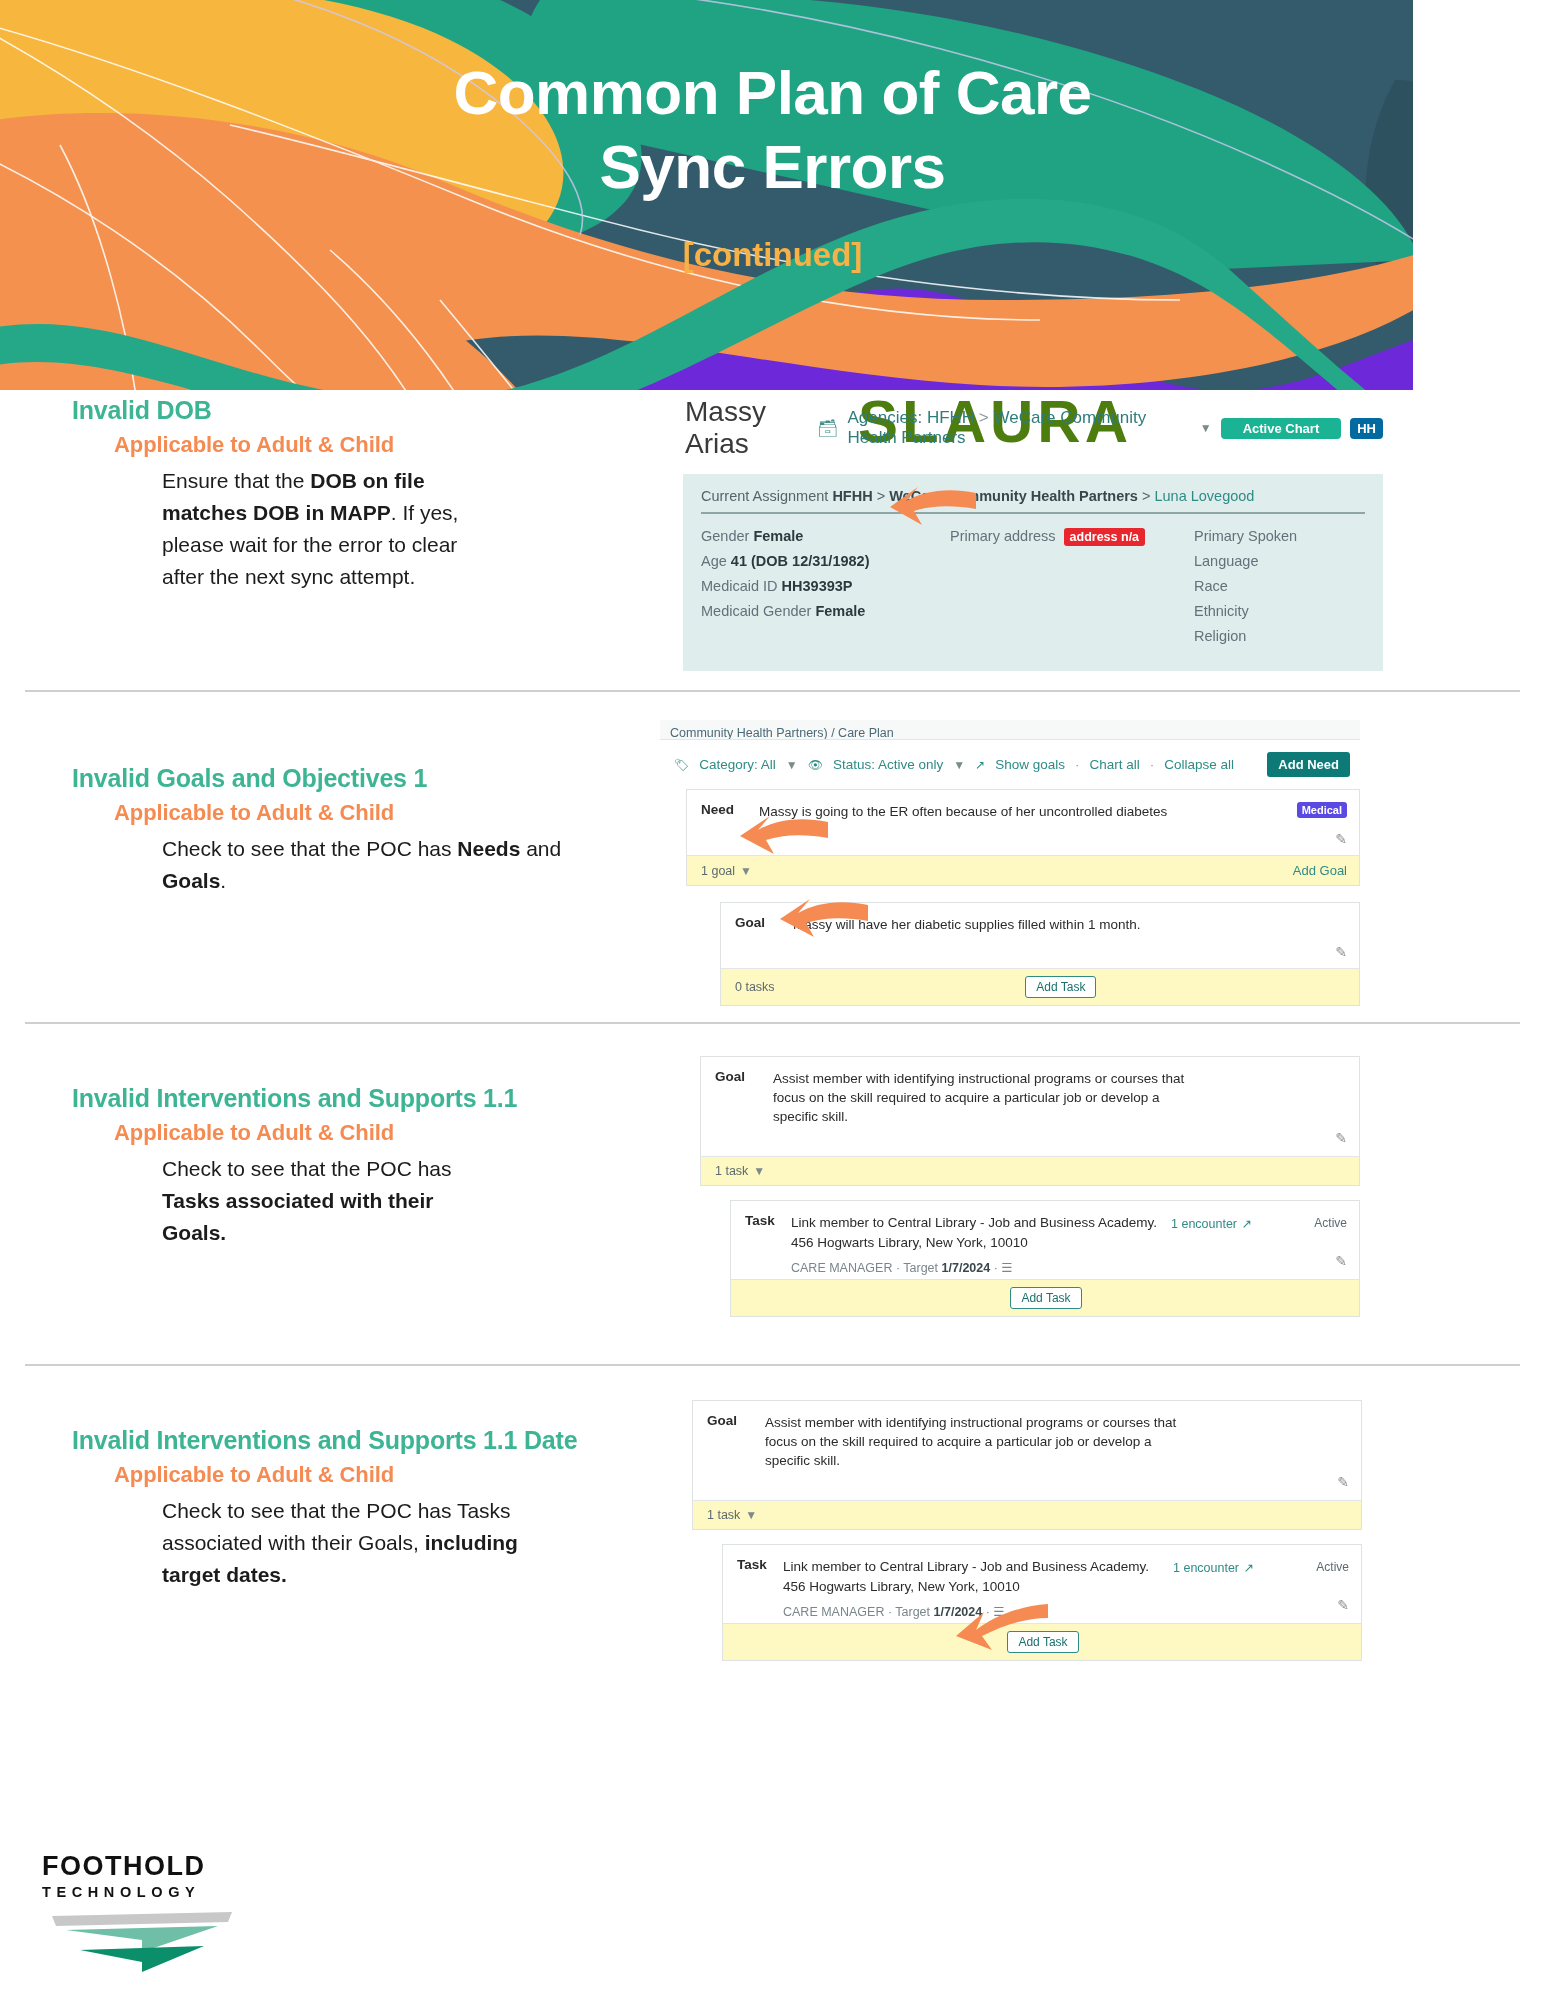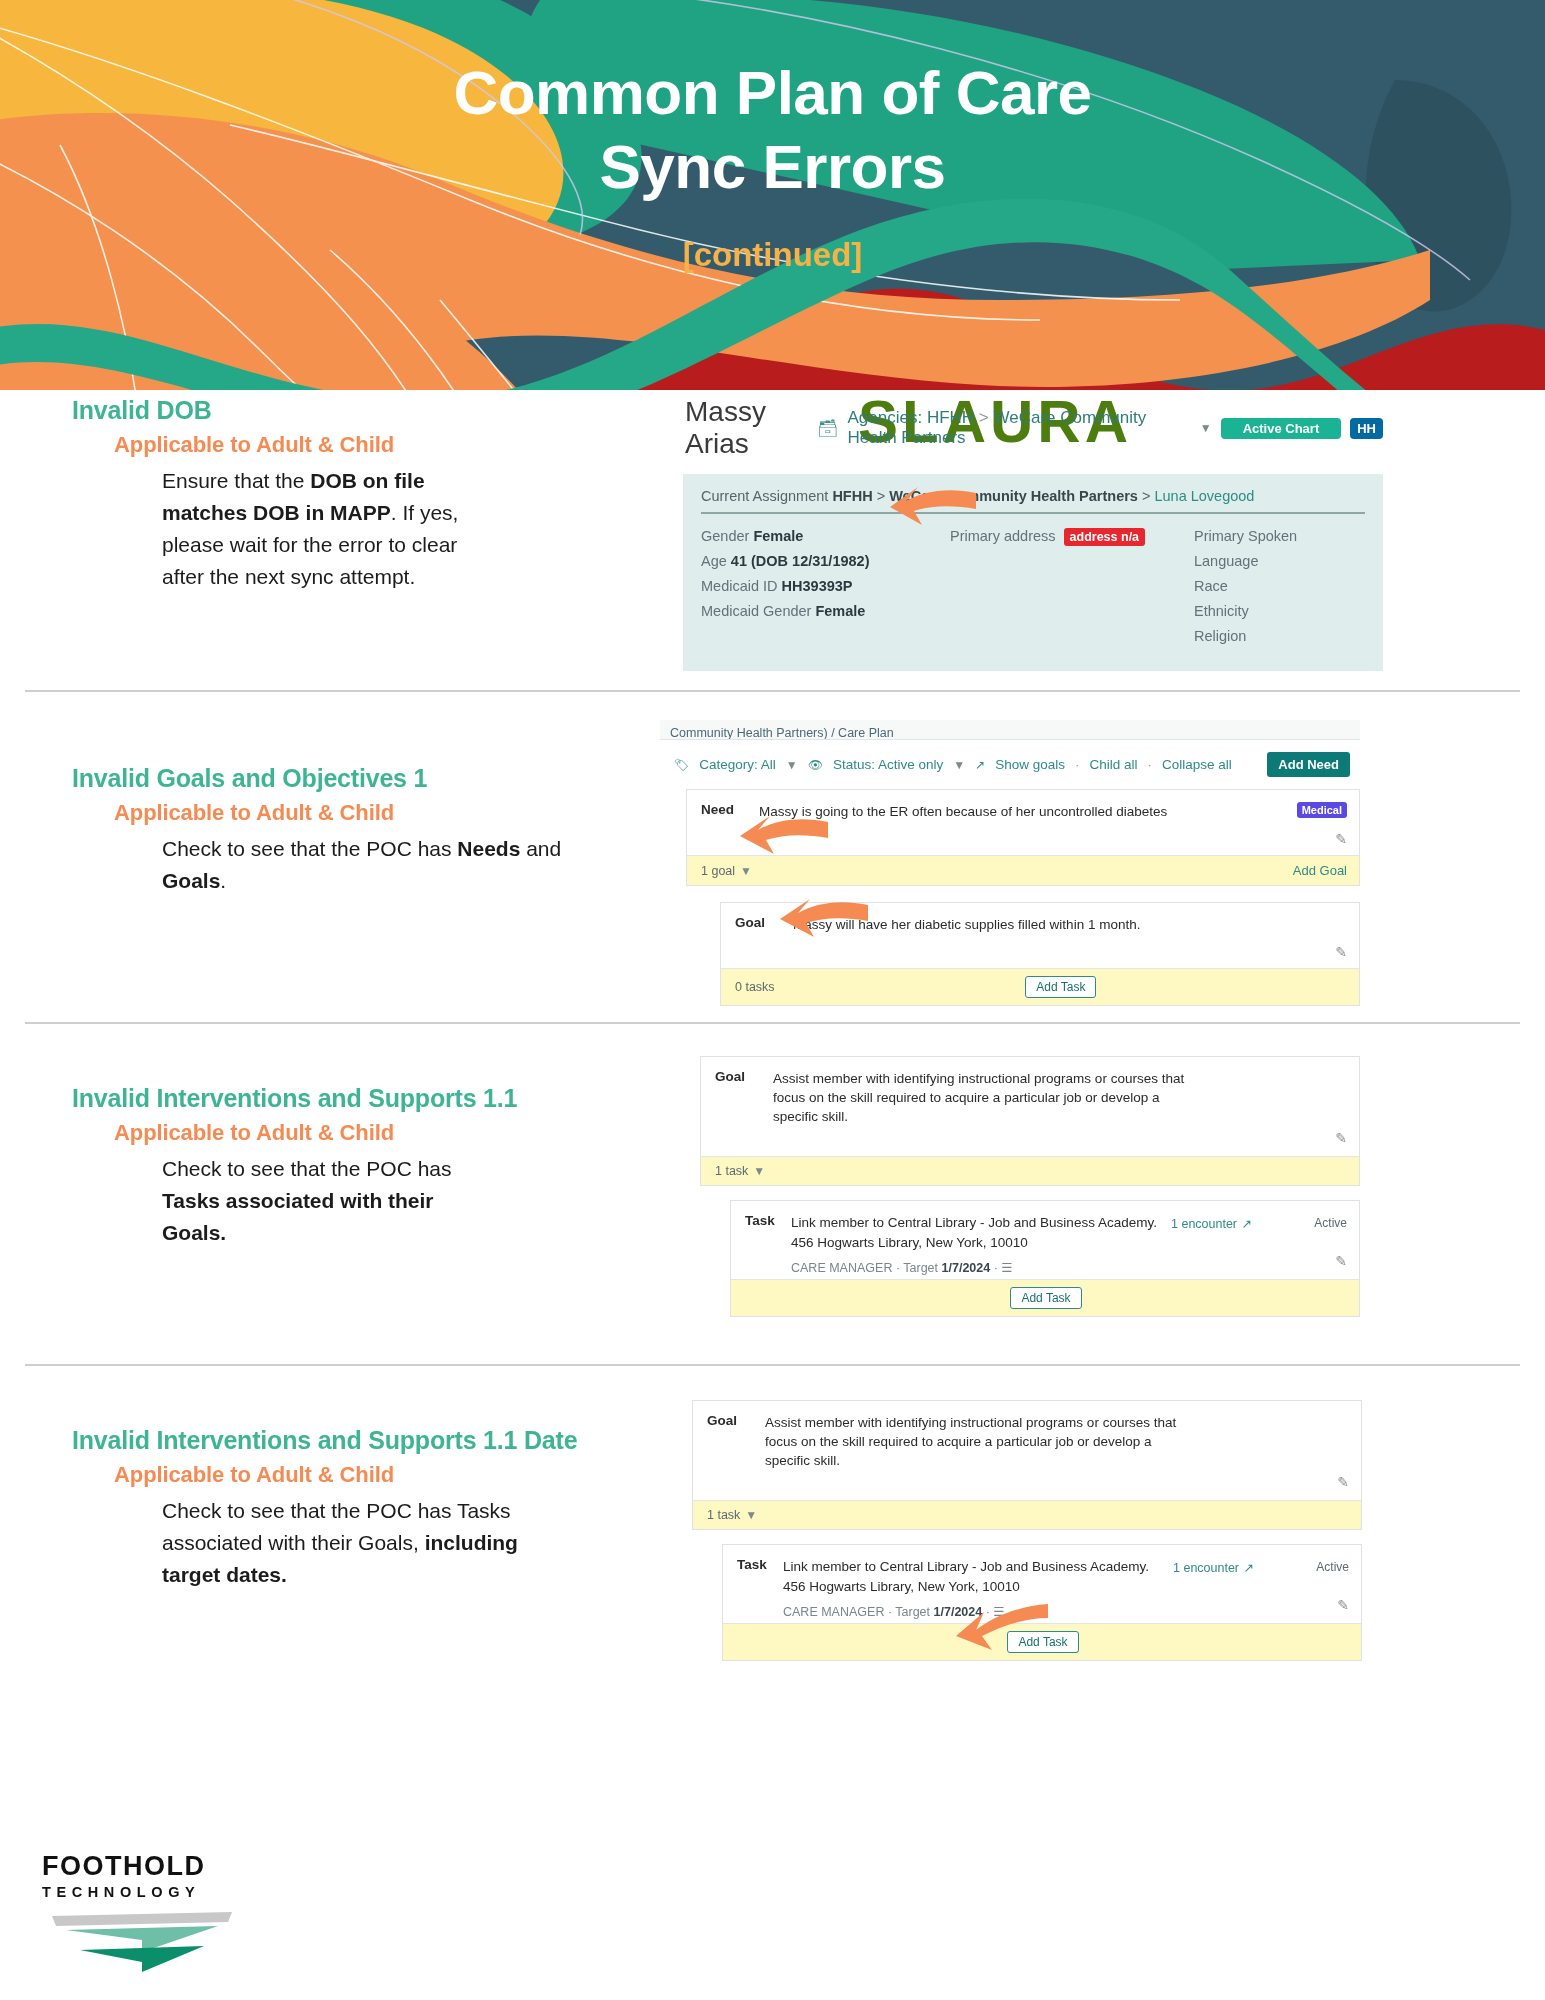--- a/index.html
+++ b/index.html
@@ -8,23 +8,23 @@
     width:1545px; height:2000px;
     background:#ffffff;
     font-family:"Liberation Sans", sans-serif;
     overflow:hidden;
     position:relative;
   }
 
   
   .header {
     position:relative;
-    width:1545px; height:390px;
+    width:1413px; height:390px;
     overflow:hidden;
-    background:#b91c1c;
+    background:#6d28d9;
   }
   .header svg { position:absolute; top:0; left:0; }
   .header-text {
     position:absolute; left:0; top:0; width:1545px; height:390px;
     z-index:5;
     text-align:center;
   }
   .title {
     margin:0; padding-top:62px;
     font-size:62px; line-height:1.0;
@@ -302,21 +302,21 @@
       <div class="cp-toolbar">
         <span class="tb-ico">🏷</span>
         <span>Category: All</span>
         <span class="caret-dn">▼</span>
         <span class="tb-ico">👁</span>
         <span>Status: Active only</span>
         <span class="caret-dn">▼</span>
         <span class="tb-ico">↗</span>
         <span>Show goals</span>
         <span class="tb-dot">·</span>
-        <span>Child all</span>
+        <span>Chart all</span>
         <span class="tb-dot">·</span>
         <span>Collapse all</span>
         <span class="spacer"></span>
         <span class="btn-addneed">Add Need</span>
       </div>
 
       <div style="padding-left:26px;">
         <div class="card">
           <div class="card-row">
             <div class="row-label">Need</div>

